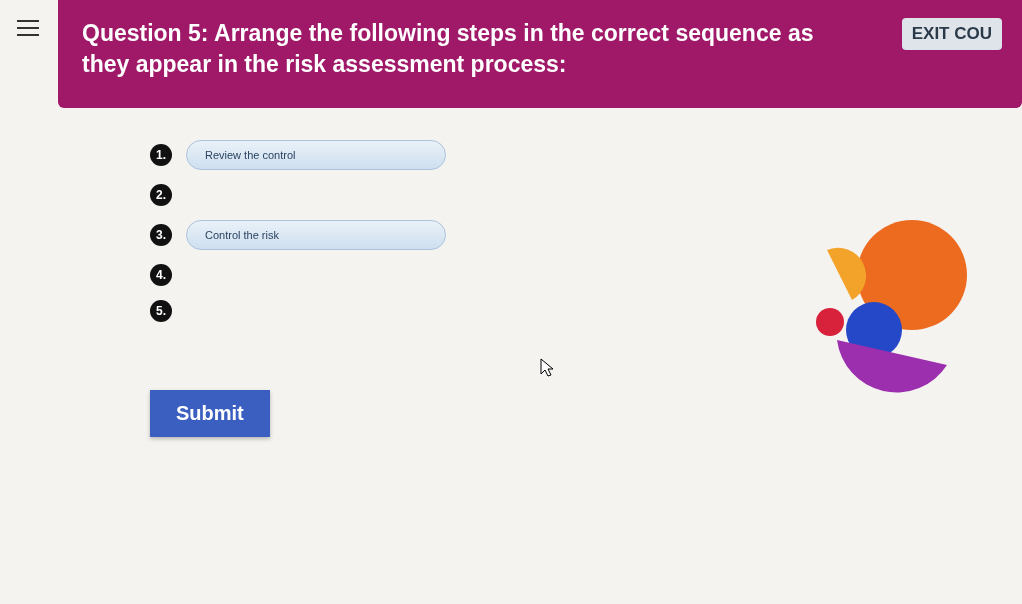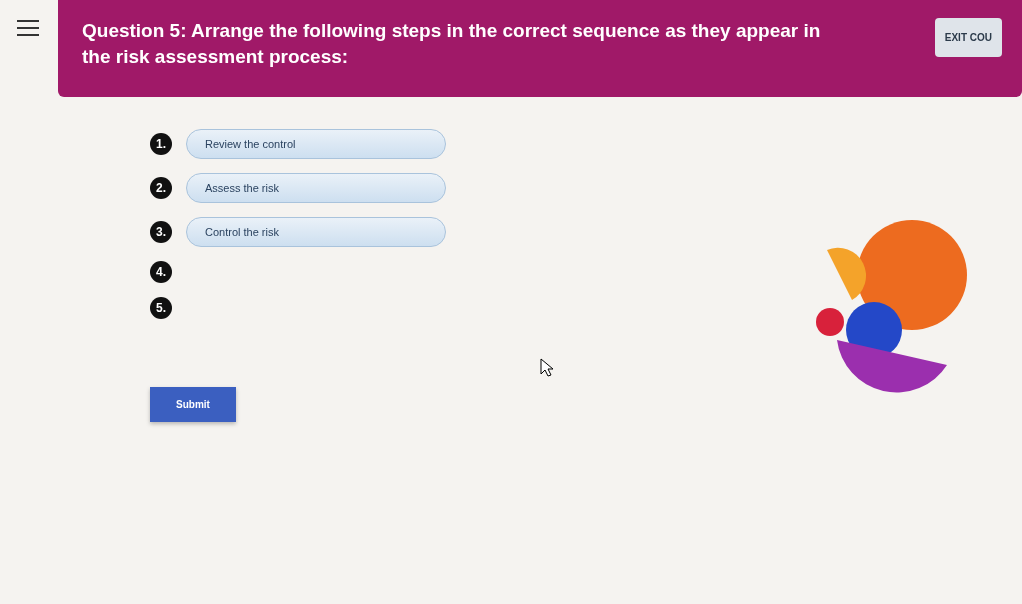--- a/index.html
+++ b/index.html
@@ -38,30 +38,30 @@
       background: #a01968;
       color: #fff;
       padding: 18px 20px 28px 24px;
       display: flex;
       align-items: flex-start;
       justify-content: space-between;
       border-radius: 0 0 6px 6px;
     }
     .question-text {
       font-weight: bold;
-      font-size: 19px;
+      font-size: 23px;
       line-height: 1.35;
       max-width: 760px;
     }
     .exit-btn {
       background: #dfe4ea;
       color: #2b3a4a;
       font-weight: bold;
-      font-size: 10px;
-      padding: 14px 10px;
+      font-size: 17px;
+      padding: 6px 10px;
       border-radius: 4px;
       margin-left: 14px;
       white-space: nowrap;
       cursor: pointer;
       flex-shrink: 0;
     }
     .content {
       padding: 32px 0 0 150px;
       position: relative;
     }
@@ -93,21 +93,21 @@
       color: #2b4360;
       font-size: 11px;
       cursor: grab;
     }
     .submit-btn {
       margin-top: 54px;
       background: #3b5fc0;
       color: #fff;
       border: none;
       padding: 12px 26px;
-      font-size: 10px;
+      font-size: 20px;
       font-weight: bold;
       cursor: pointer;
       box-shadow: 0 2px 4px rgba(0,0,0,0.25);
     }
     .decor {
       position: absolute;
       right: 40px;
       top: 210px;
       width: 200px;
       height: 220px;
@@ -136,21 +136,20 @@
 </div>
 
 <div class="content">
 
   <div class="option-row">
     <div class="num-badge">1.</div>
     <div class="option-pill">Review the control</div>
   </div>
   <div class="option-row">
     <div class="num-badge">2.</div>
-    <div class="option-pill">Assess the risk</div>
   </div>
   <div class="option-row">
     <div class="num-badge">3.</div>
     <div class="option-pill">Control the risk</div>
   </div>
   <div class="option-row">
     <div class="num-badge">4.</div>
   </div>
   <div class="option-row">
     <div class="num-badge">5.</div>

